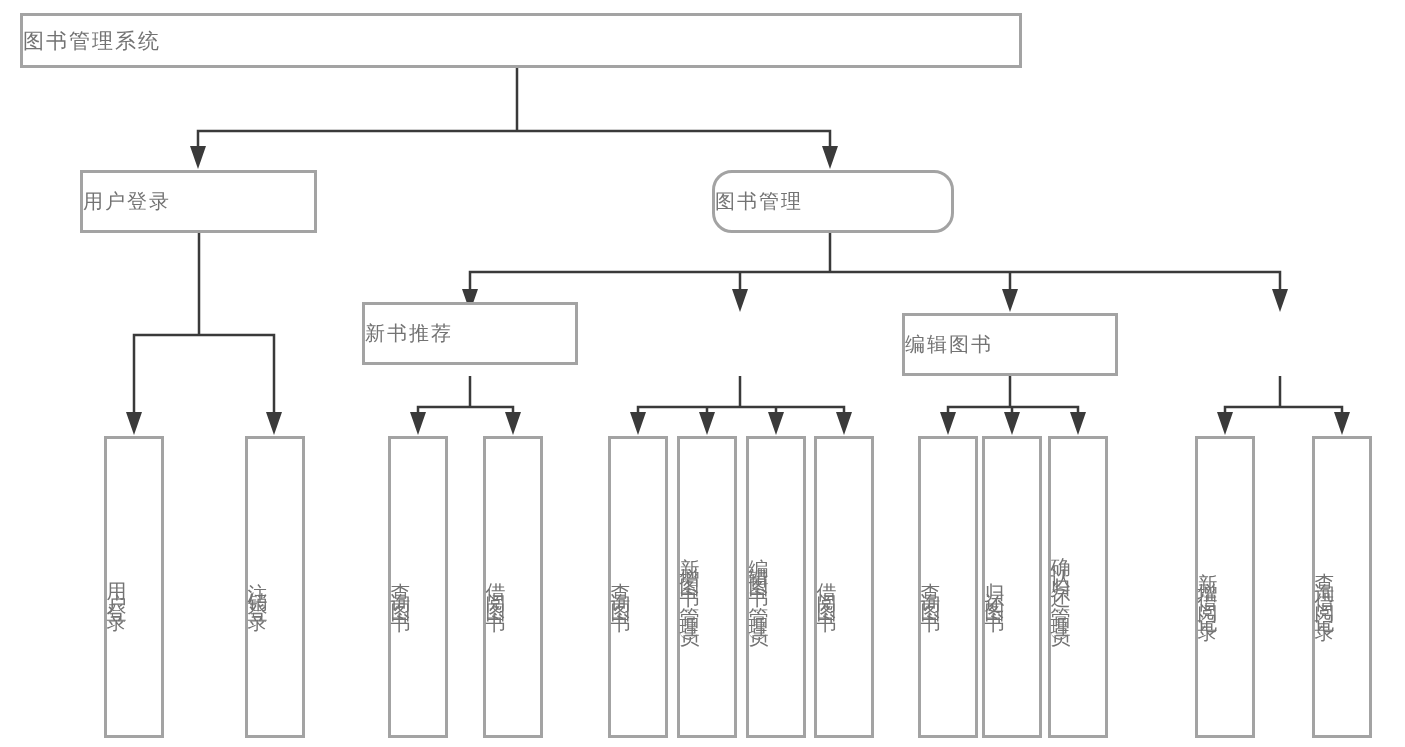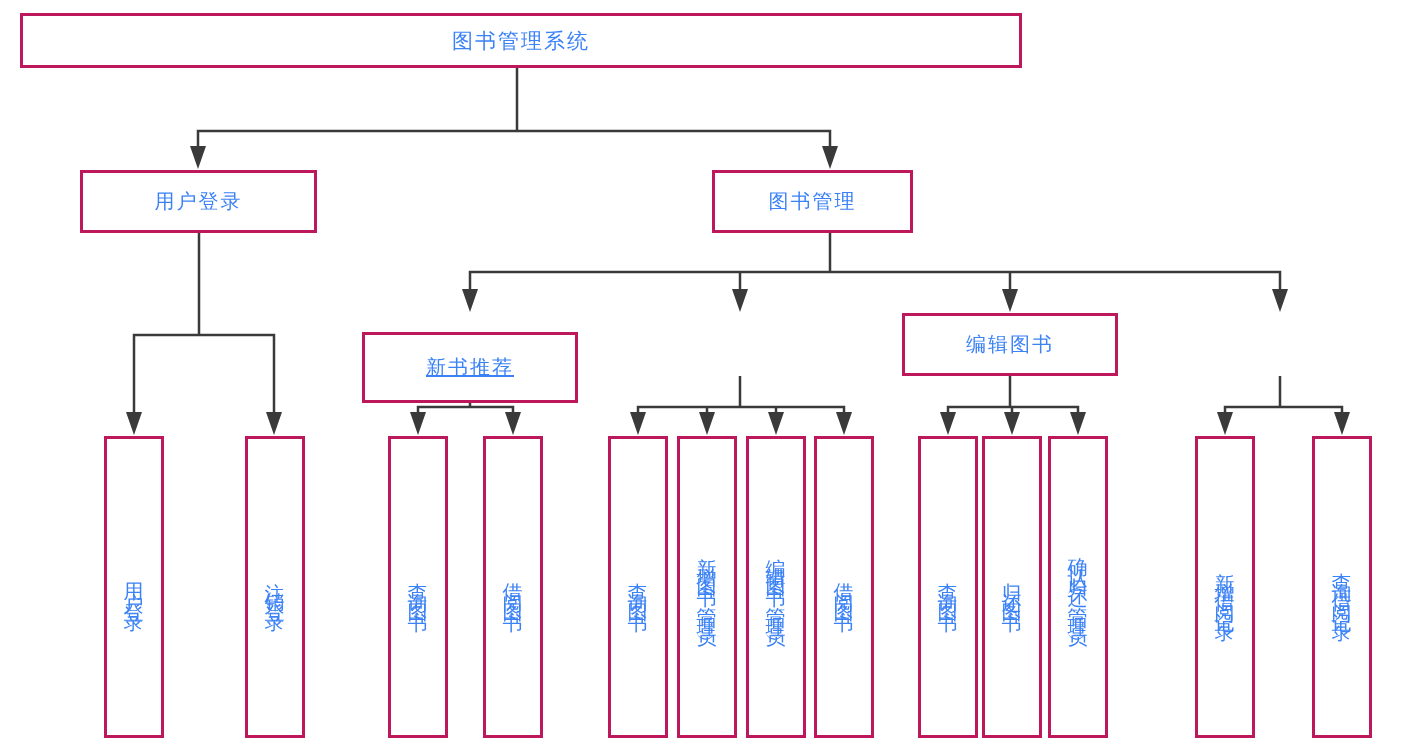--- a/index.html
+++ b/index.html
@@ -15,25 +15,24 @@
     overflow: hidden;
   }
   svg.connectors {
     position: absolute; left: 0; top: 0;
     width: 1405px; height: 747px;
   }
   .node {
     position: absolute;
     box-sizing: border-box;
     background: #ffffff;
-    border: 3px solid #be185d;
+    border: 3px solid #a3a3a3;
     display: flex;
     align-items: center;
-    justify-content: center;
-    color: #3b82f6;
+    color: #737373;
     z-index: 2;
   }
   .node.h span {
     font-size: 20px;
     letter-spacing: 2px;
     white-space: nowrap;
   }
   .node.root span { font-size: 21px; }
   .node.v span {
     writing-mode: vertical-rl;
@@ -95,25 +94,25 @@
     </g>
   </svg>
 
   <div class="node h root" style="left:20px; top:13px; width:1002px; height:55px;">
     <span>图书管理系统</span>
   </div>
 
   <div class="node h" style="left:80px; top:170px; width:237px; height:63px;">
     <span>用户登录</span>
   </div>
-  <div class="node h" style="left:712px; top:170px; width:201px; height:63px;">
+  <div class="node h" style="left:712px; top:170px; width:242px; height:63px;border-radius:20px;">
     <span>图书管理</span>
   </div>
 
-  <div class="node h" style="left:362px; top:332px; width:216px; height:71px;text-decoration:underline;">
+  <div class="node h" style="left:362px; top:302px; width:216px; height:63px;">
     <span>新书推荐</span>
   </div>
   <div class="node h" style="left:902px; top:313px; width:216px; height:63px;">
     <span>编辑图书</span>
   </div>
 
   <div class="node v" style="left:104px; top:436px; width:60px; height:302px;">
     <span>用户登录</span>
   </div>
   <div class="node v" style="left:245px; top:436px; width:60px; height:302px;">

